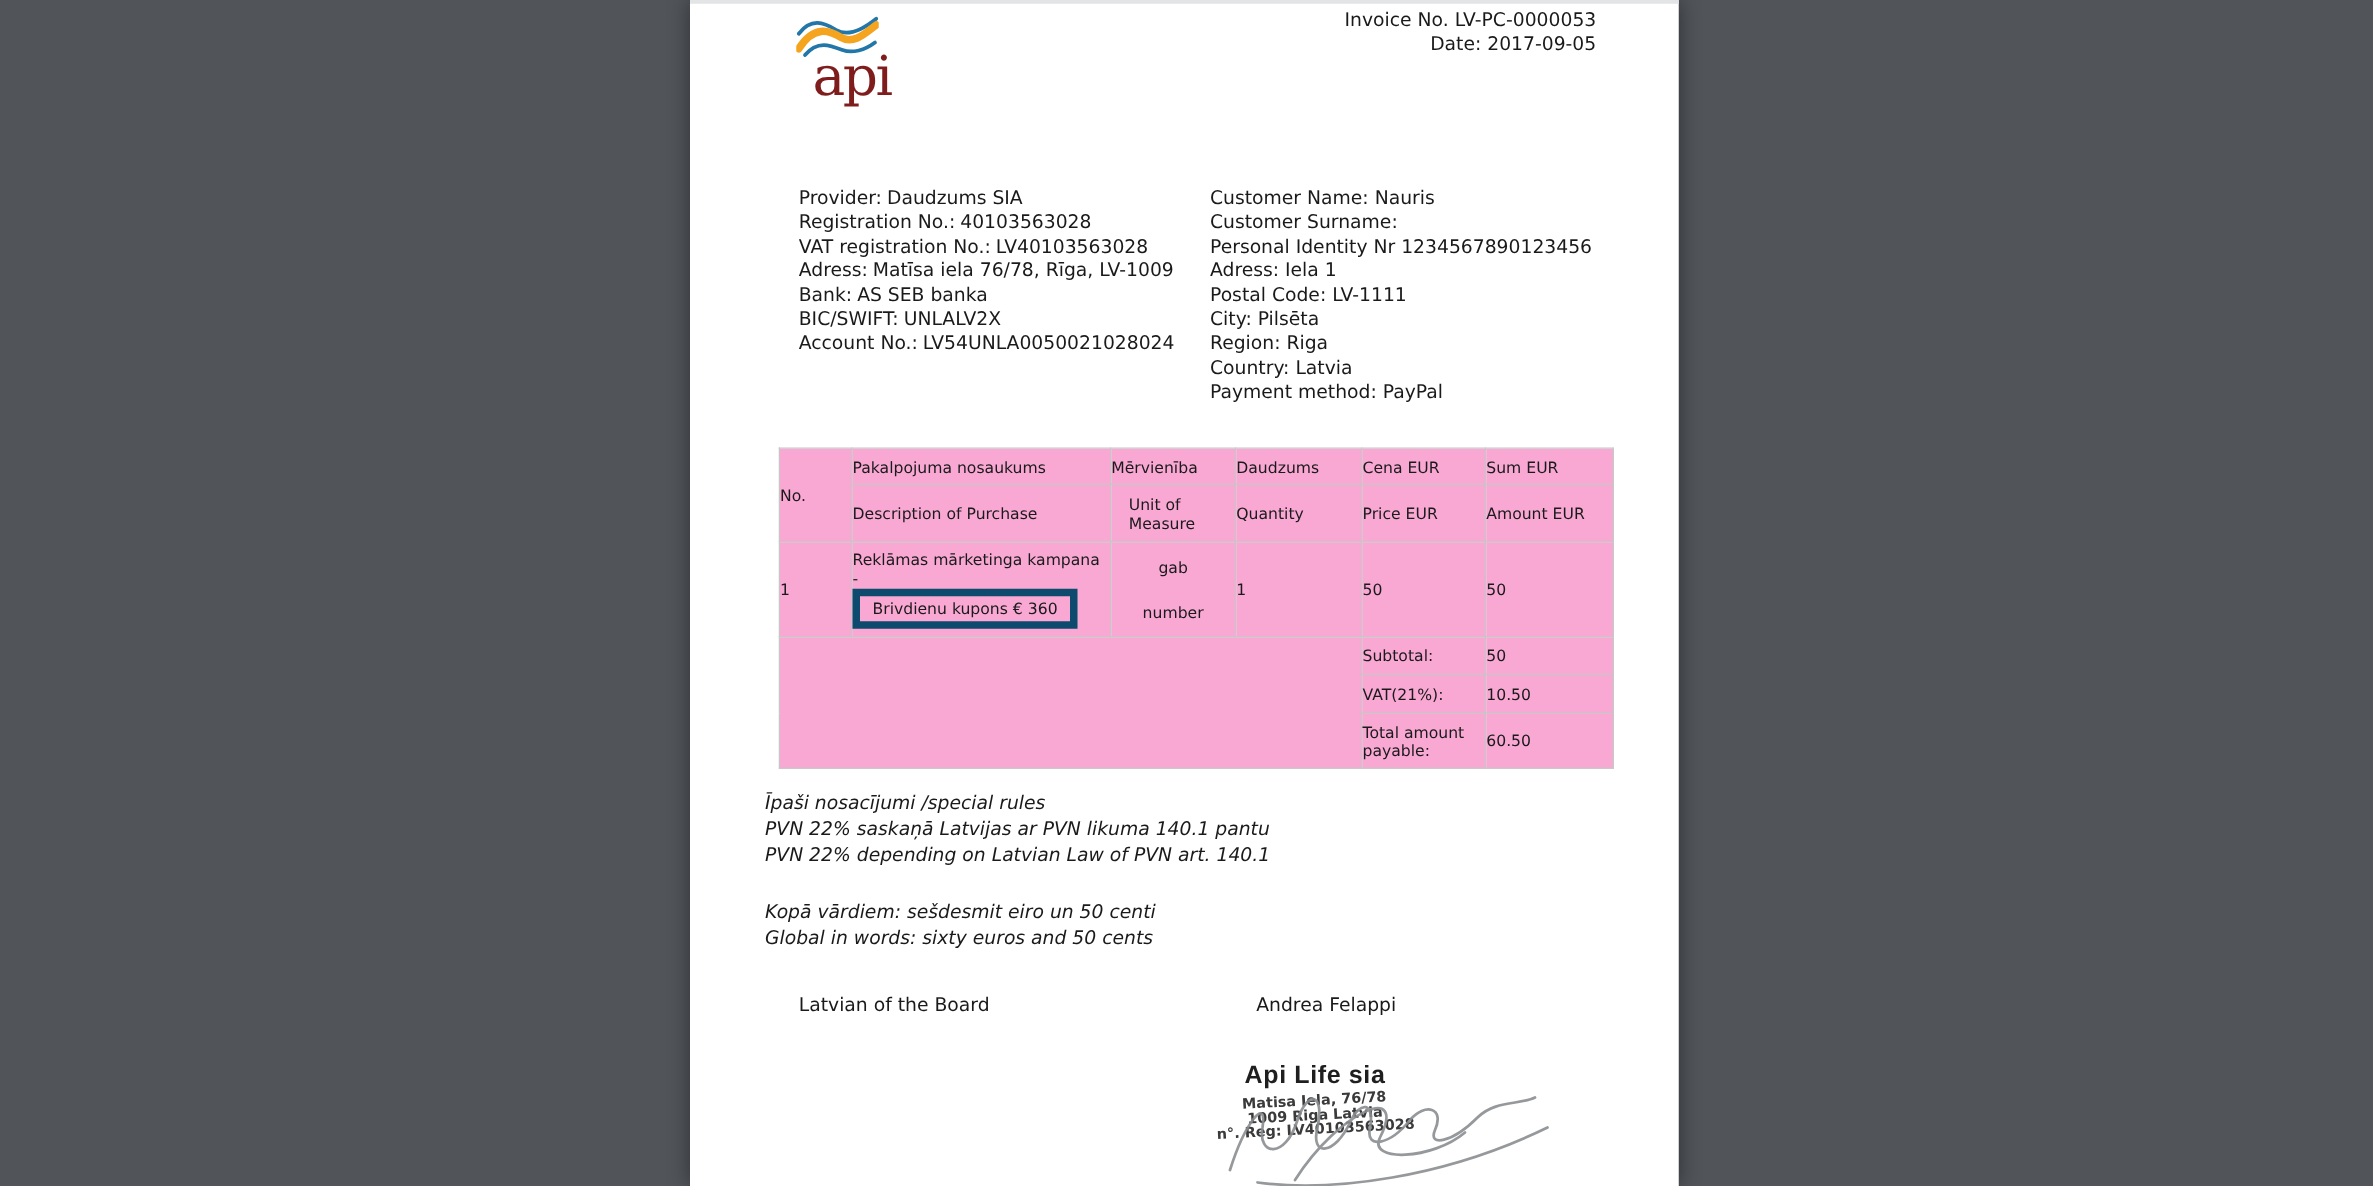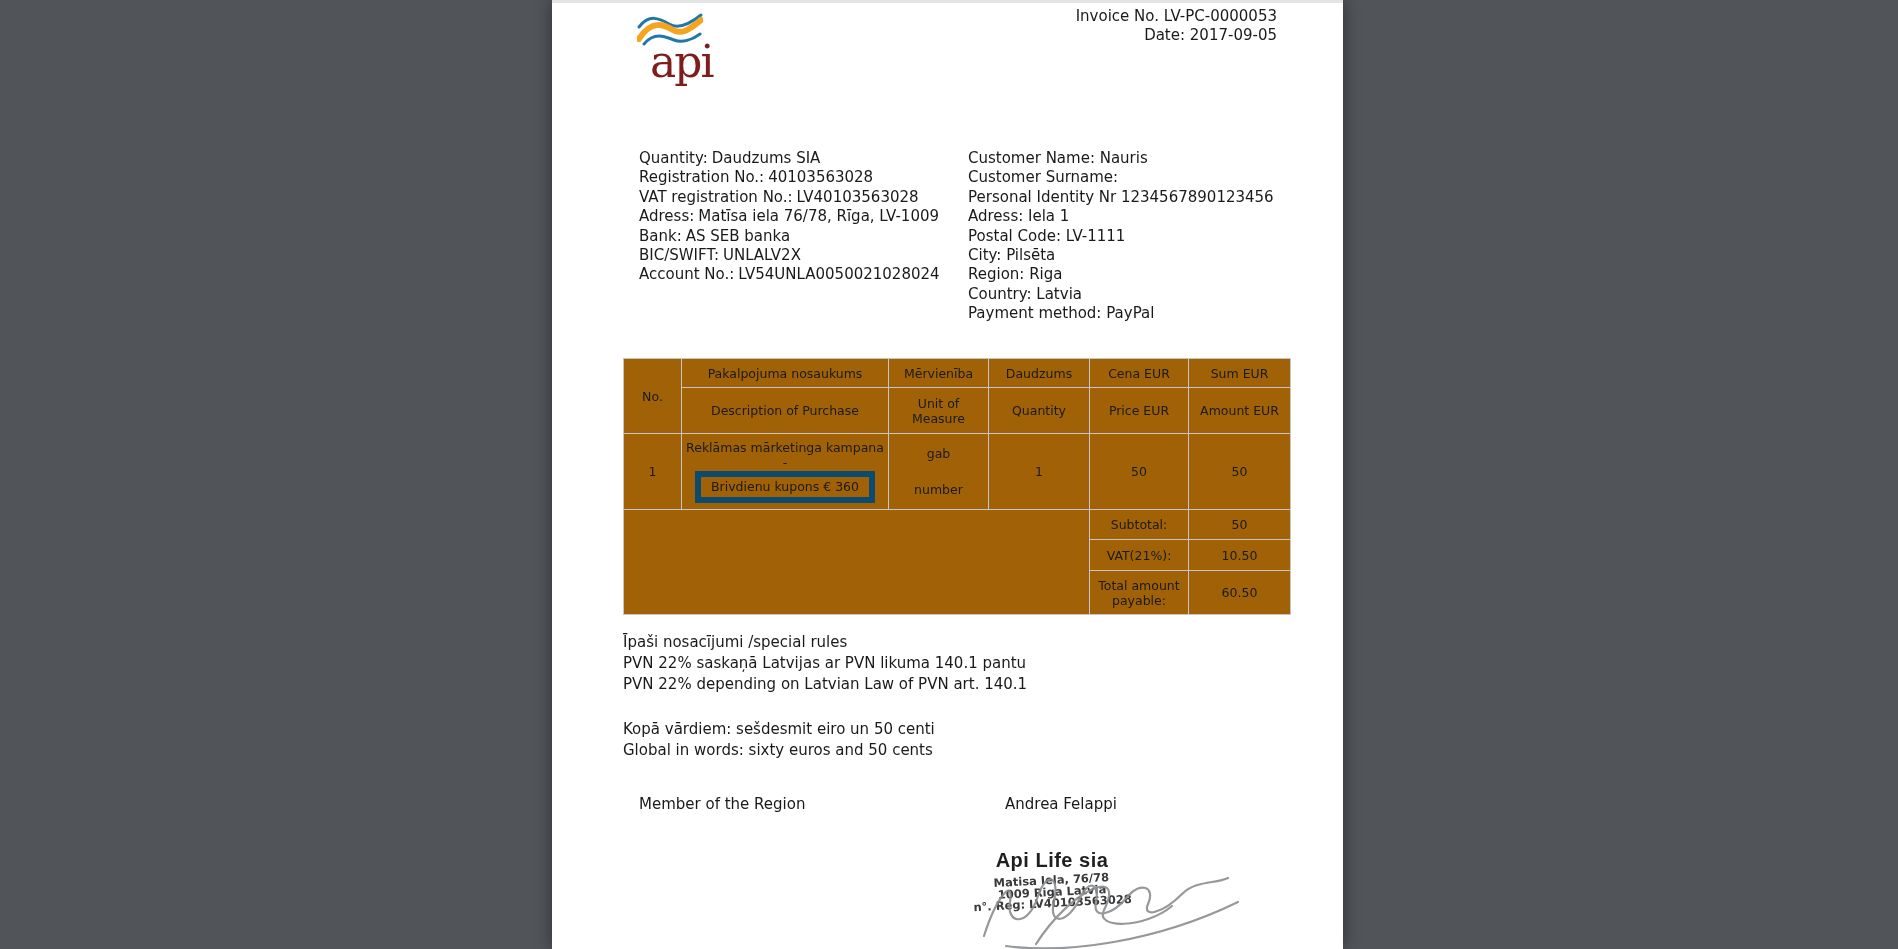--- a/index.html
+++ b/index.html
@@ -51,39 +51,39 @@
   #customer { left: 416px; top: 149px; }
   .addr .lbl { margin-right: 4px; }
   
   #items {
     position: absolute; left: 71px; top: 358px;
     border-collapse: collapse; table-layout: fixed;
     font-size: 12.5px; line-height: 15px; color: #1a1a1a;
   }
   #items td {
     border: 1px solid #c6c6c6;
-    text-align: center; vertical-align: middle;
-    padding: 0; background: #a16207;
+    text-align: left; vertical-align: middle;
+    padding: 0; background: #f9a8d4;
   }
   #items .hdr-pad { padding: 0 14px; }
   td.desc-cell { vertical-align: top; padding-top: 5px; }
   .hl-box {
     display: inline-block;
     border: 6px solid #0c4a6e;
     padding: 2px 10px 3px 10px;
     margin-top: 1px;
   }
   .unit-cell-inner {
     display: flex; flex-direction: column;
     align-items: center; justify-content: center;
     gap: 21px; height: 100%;
   }
   td.tot-lbl { text-align: right; padding-right: 6px; padding-left: 6px; }
   
-  .note { position: absolute; left: 71px; font-size: 15px; line-height: 21px; }
+  .note { position: absolute; left: 60px; font-size: 15px; line-height: 21px; font-style: italic; }
   #rules  { top: 632px; }
   #words  { top: 719px; }
   
   #member    { position: absolute; left: 87px;  top: 795px; font-size: 15px; }
   #signatory { position: absolute; left: 453px; top: 795px; font-size: 15px; }
   
   #stamp {
     position: absolute; left: 395px; top: 849px;
     width: 210px; text-align: center; color: #1f1f1f;
   }
@@ -123,21 +123,21 @@
         <span>Invoice No.</span>
         <span class="b">LV-PC-0000053</span>
       </div>
       <div>
         <span>Date:</span>
         <span>2017-09-05</span>
       </div>
     </div>
 
     <div id="provider" class="addr">
-      <div><span class="lbl">Quantity:</span><span class="b">Daudzums SIA</span></div>
+      <div><span class="lbl">Provider:</span><span class="b">Daudzums SIA</span></div>
       <div><span class="lbl">Registration No.:</span><span class="b">40103563028</span></div>
       <div><span class="lbl">VAT registration No.:</span><span class="b">LV40103563028</span></div>
       <div><span class="lbl">Adress:</span><span>Matīsa iela 76/78, Rīga, LV-1009</span></div>
       <div><span class="lbl">Bank:</span><span>AS SEB banka</span></div>
       <div><span class="lbl">BIC/SWIFT:</span><span>UNLALV2X</span></div>
       <div><span class="lbl">Account No.:</span><span>LV54UNLA0050021028024</span></div>
     </div>
 
     <div id="customer" class="addr">
       <div>Customer Name: Nauris</div>
@@ -212,21 +212,21 @@
       <div>Īpaši nosacījumi /special rules</div>
       <div>PVN 22% saskaņā Latvijas ar PVN likuma 140.1 pantu</div>
       <div>PVN 22% depending on Latvian Law of PVN art. 140.1</div>
     </div>
 
     <div id="words" class="note">
       <div>Kopā vārdiem: sešdesmit eiro un 50 centi</div>
       <div>Global in words: sixty euros and 50 cents</div>
     </div>
 
-    <div id="member">Member of the Region</div>
+    <div id="member">Latvian of the Board</div>
     <div id="signatory">Andrea Felappi</div>
 
     <div id="stamp">
       <div class="company">Api Life sia</div>
       <div class="addr-lines">
         <div>Matisa Iela, 76/78</div>
         <div>1009 Riga Latvia</div>
         <div>n°. Reg: LV40103563028</div>
       </div>
     </div>

